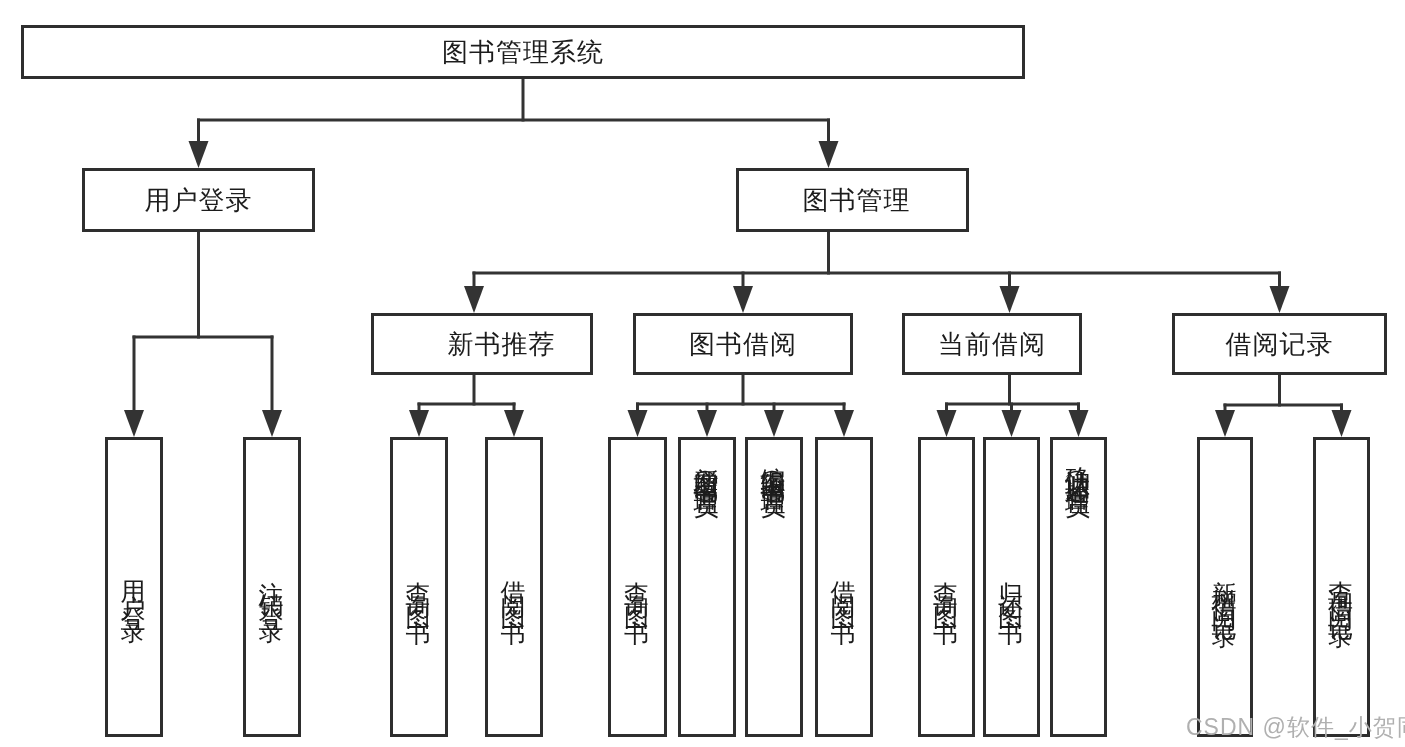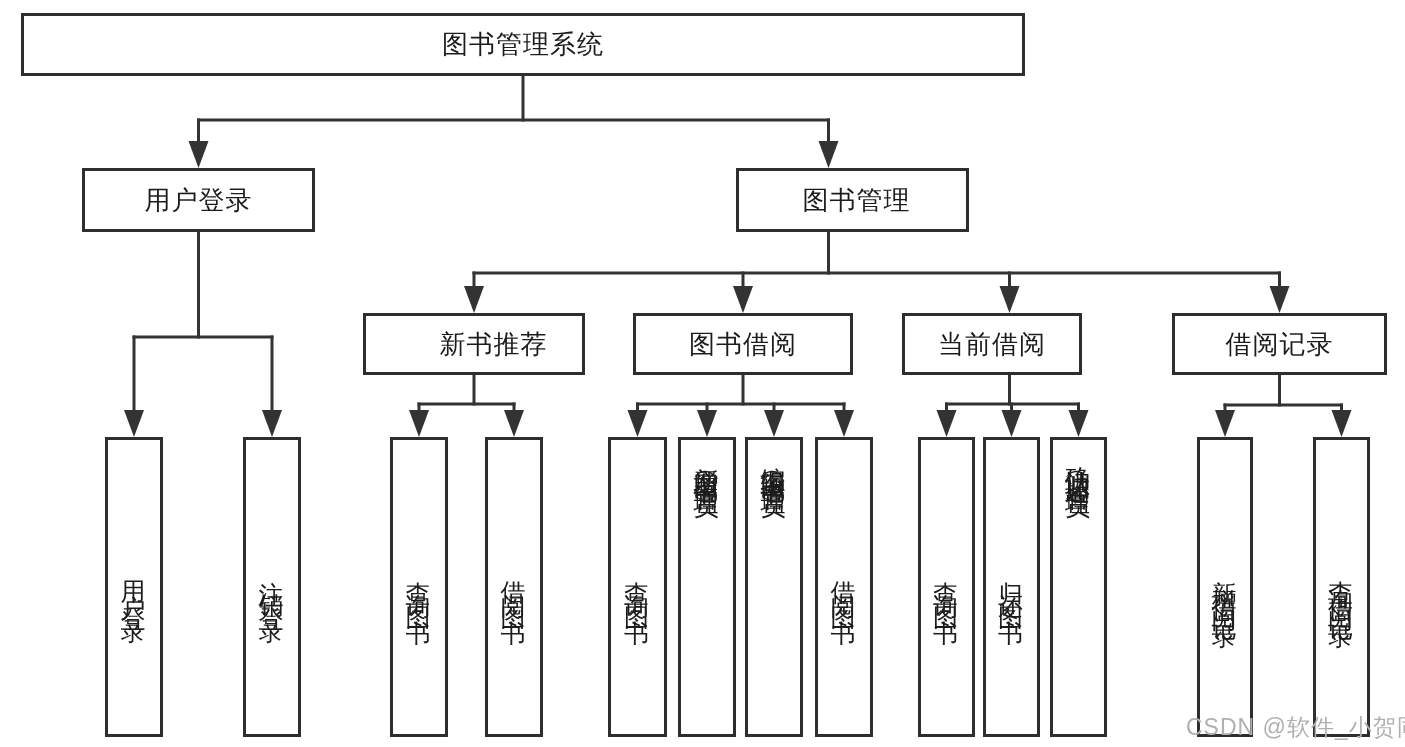--- a/index.html
+++ b/index.html
@@ -101,30 +101,30 @@
       <line x1="1078.5" y1="404" x2="1078.5" y2="413" stroke="#333333" stroke-width="3" stroke-linecap="square"></line>
       <polygon points="1068.5,410 1088.5,410 1078.5,437" fill="#333333"></polygon>
       <line x1="1279.5" y1="375" x2="1279.5" y2="405" stroke="#333333" stroke-width="3" stroke-linecap="square"></line>
       <line x1="1225" y1="405" x2="1341.5" y2="405" stroke="#333333" stroke-width="3" stroke-linecap="square"></line>
       <line x1="1225" y1="405" x2="1225" y2="413" stroke="#333333" stroke-width="3" stroke-linecap="square"></line>
       <polygon points="1215,410 1235,410 1225,437" fill="#333333"></polygon>
       <line x1="1341.5" y1="405" x2="1341.5" y2="413" stroke="#333333" stroke-width="3" stroke-linecap="square"></line>
       <polygon points="1331.5,410 1351.5,410 1341.5,437" fill="#333333"></polygon>
     </svg>
   <div id="watermark" style="color: rgb(176, 176, 176);">CSDN @软件_小贺同学</div>
-<div class="node h" style="left: 21px; top: 13px; width: 1004px; height: 63px; border-color: rgb(46, 46, 46);">
+<div class="node h" style="left: 21px; top: 25px; width: 1004px; height: 54px; border-color: rgb(46, 46, 46);">
     <span class="label" style="color: rgb(28, 28, 28);">图书管理系统</span>
   </div>
     <div class="node h" style="left: 82px; top: 168px; width: 233px; height: 64px; border-color: rgb(46, 46, 46);">
     <span class="label" style="color: rgb(28, 28, 28);">用户登录</span>
   </div>
     <div class="node h" style="left: 736px; top: 168px; width: 233px; height: 64px; border-color: rgb(46, 46, 46); padding-left: 8px;">
     <span class="label" style="color: rgb(28, 28, 28);">图书管理</span>
   </div>
-    <div class="node h" style="left: 363px; top: 313px; width: 222px; height: 62px; border-color: rgb(46, 46, 46); padding-left: 39px;">
+    <div class="node h" style="left: 371px; top: 313px; width: 222px; height: 62px; border-color: rgb(46, 46, 46); padding-left: 39px;">
     <span class="label" style="color: rgb(28, 28, 28);">新书推荐</span>
   </div>
     <div class="node h" style="left: 633px; top: 313px; width: 220px; height: 62px; border-color: rgb(46, 46, 46);">
     <span class="label" style="color: rgb(28, 28, 28);">图书借阅</span>
   </div>
     <div class="node h" style="left: 902px; top: 313px; width: 180px; height: 62px; border-color: rgb(46, 46, 46);">
     <span class="label" style="color: rgb(28, 28, 28);">当前借阅</span>
   </div>
     <div class="node h" style="left: 1172px; top: 313px; width: 215px; height: 62px; border-color: rgb(46, 46, 46);">
     <span class="label" style="color: rgb(28, 28, 28);">借阅记录</span>

